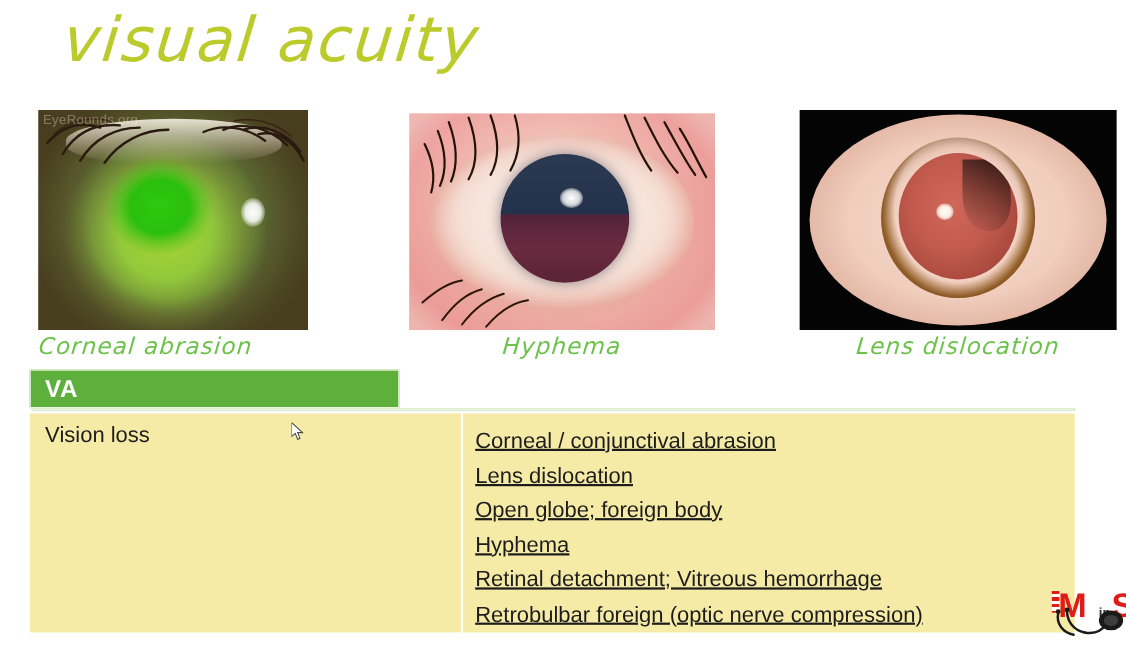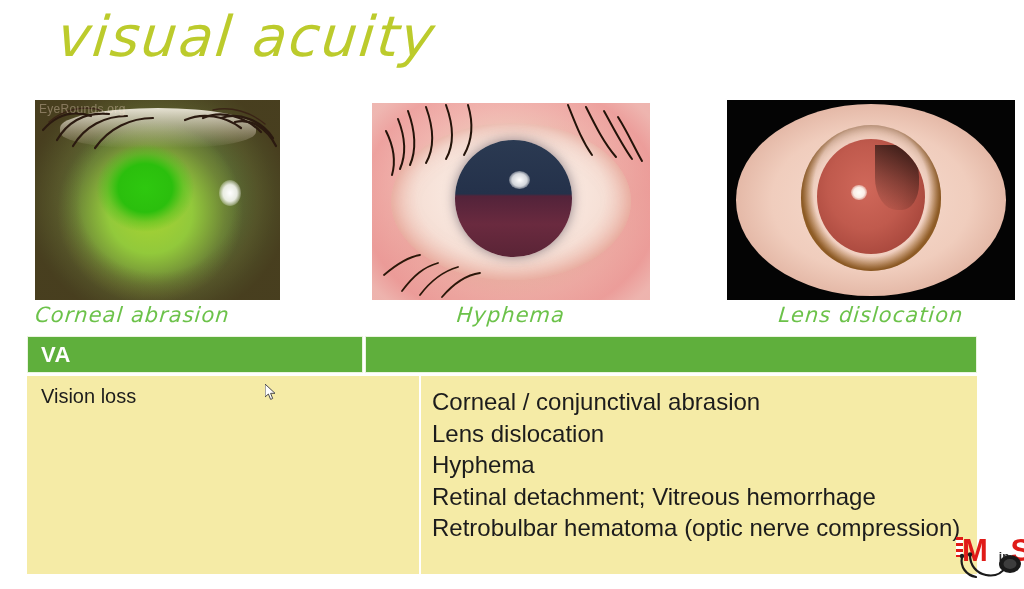--- a/index.html
+++ b/index.html
@@ -180,20 +180,21 @@
   
   #va-table {
     position: absolute;
     left: 27px;
     top: 336px;
     width: 950px;
   }
   #va-table-header-row {
     display: flex;
     height: 37px;
+    flex-direction: column;
   }
   .th-cell {
     background: #5faf3c;
     height: 100%;
     box-sizing: border-box;
     display: flex;
     align-items: center;
   }
   #th-va {
     width: 336px;
@@ -230,24 +231,25 @@
     flex: 1;
     margin-left: 2px;
     padding-left: 11px;
   }
   #td-finding-label {
     font-size: 20px;
     color: #1c1c1c;
     line-height: 1.0;
   }
   .cause-item {
-    font-size: 24px;
+    font-size: 20px;
     color: #1c1c1c;
     line-height: 31.5px;
     white-space: nowrap;
+    text-decoration: underline;
   }
 
   
   #mouse-cursor {
     position: absolute;
     left: 265px;
     top: 384px;
     width: 12px;
     height: 17px;
     pointer-events: none;
@@ -386,23 +388,24 @@
     </div>
   </div>
 
   <div id="va-table-body-row">
     <div class="td-cell" id="td-finding">
       <div id="td-finding-label">Vision loss</div>
     </div>
     <div class="td-cell" id="td-causes">
       <div class="cause-item">Corneal / conjunctival abrasion</div>
       <div class="cause-item">Lens dislocation</div>
+      <div class="cause-item">Open globe;  foreign body</div>
       <div class="cause-item">Hyphema</div>
       <div class="cause-item">Retinal detachment;  Vitreous hemorrhage</div>
-      <div class="cause-item">Retrobulbar hematoma (optic nerve compression)</div>
+      <div class="cause-item">Retrobulbar foreign (optic nerve compression)</div>
     </div>
   </div>
 
 </div>
 
 <svg id="mouse-cursor" viewBox="0 0 12 17">
   <polygon points="0,0 0,13 3.4,10 5.6,15.4 7.7,14.5 5.6,9.3 10,9.3" fill="#ffffff" stroke="#4a4a4a" stroke-width="1"></polygon>
 </svg>
 
 <div id="logo-watermark">

